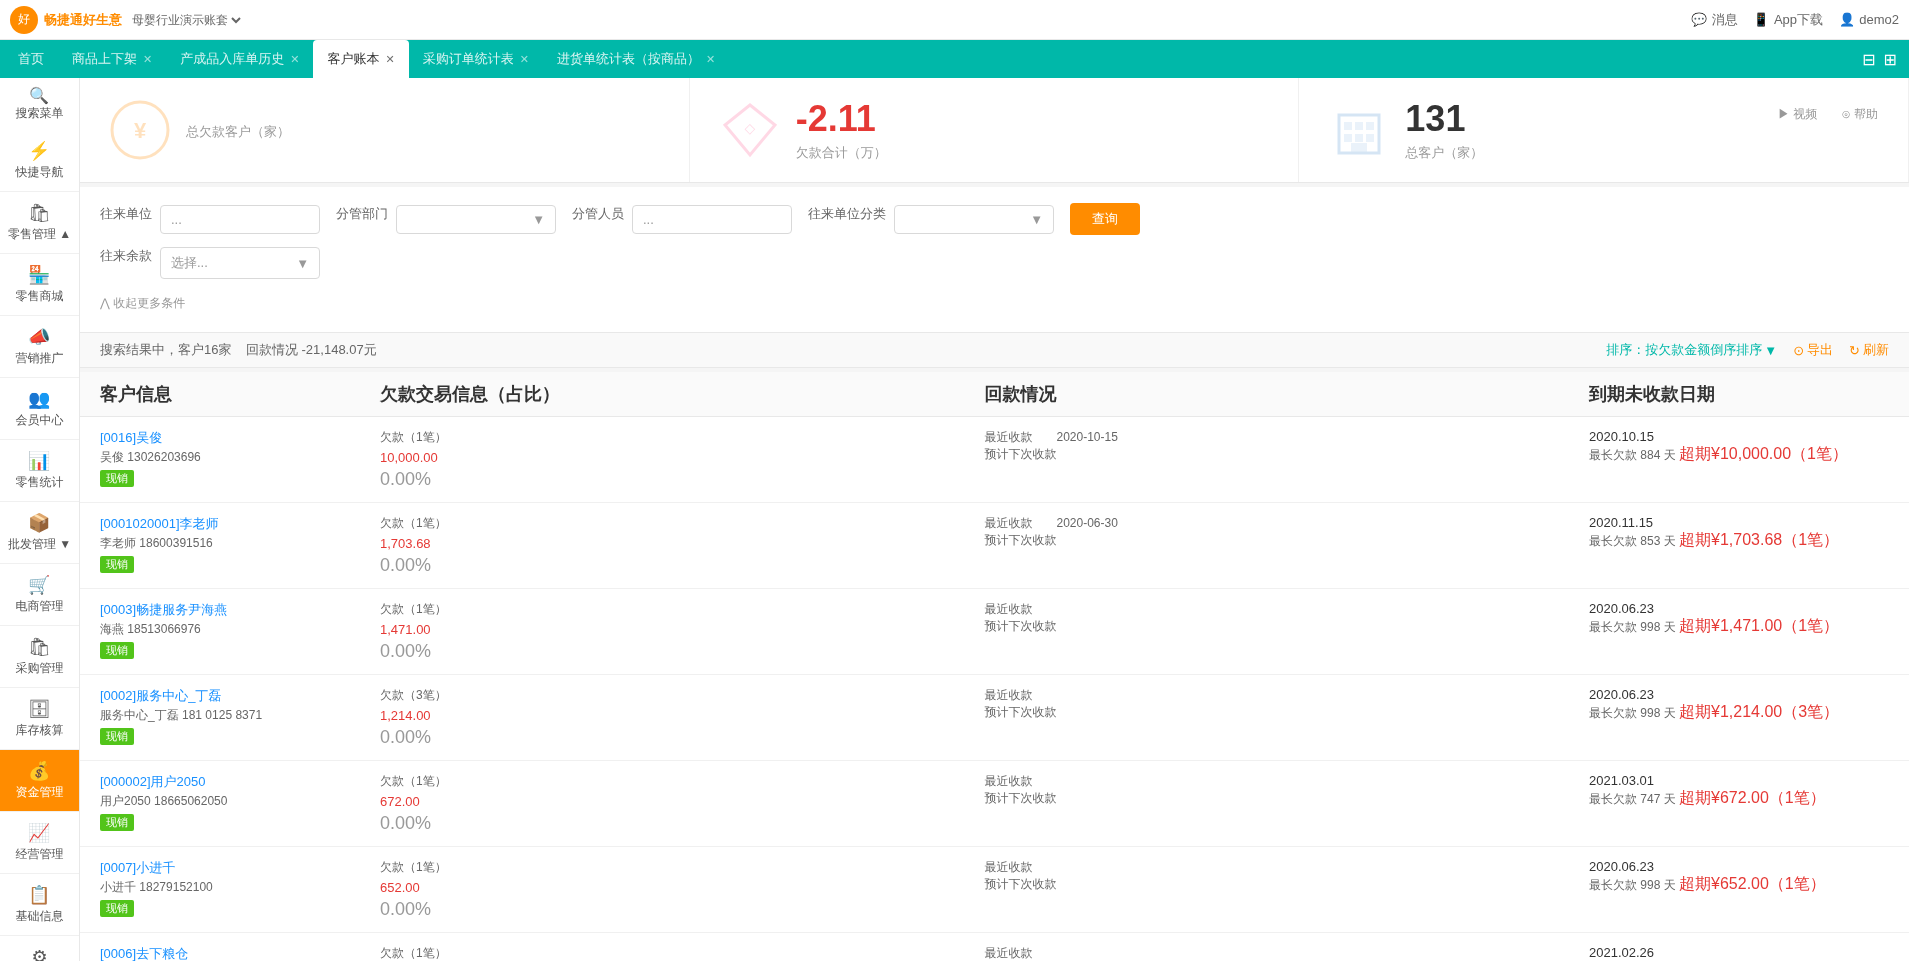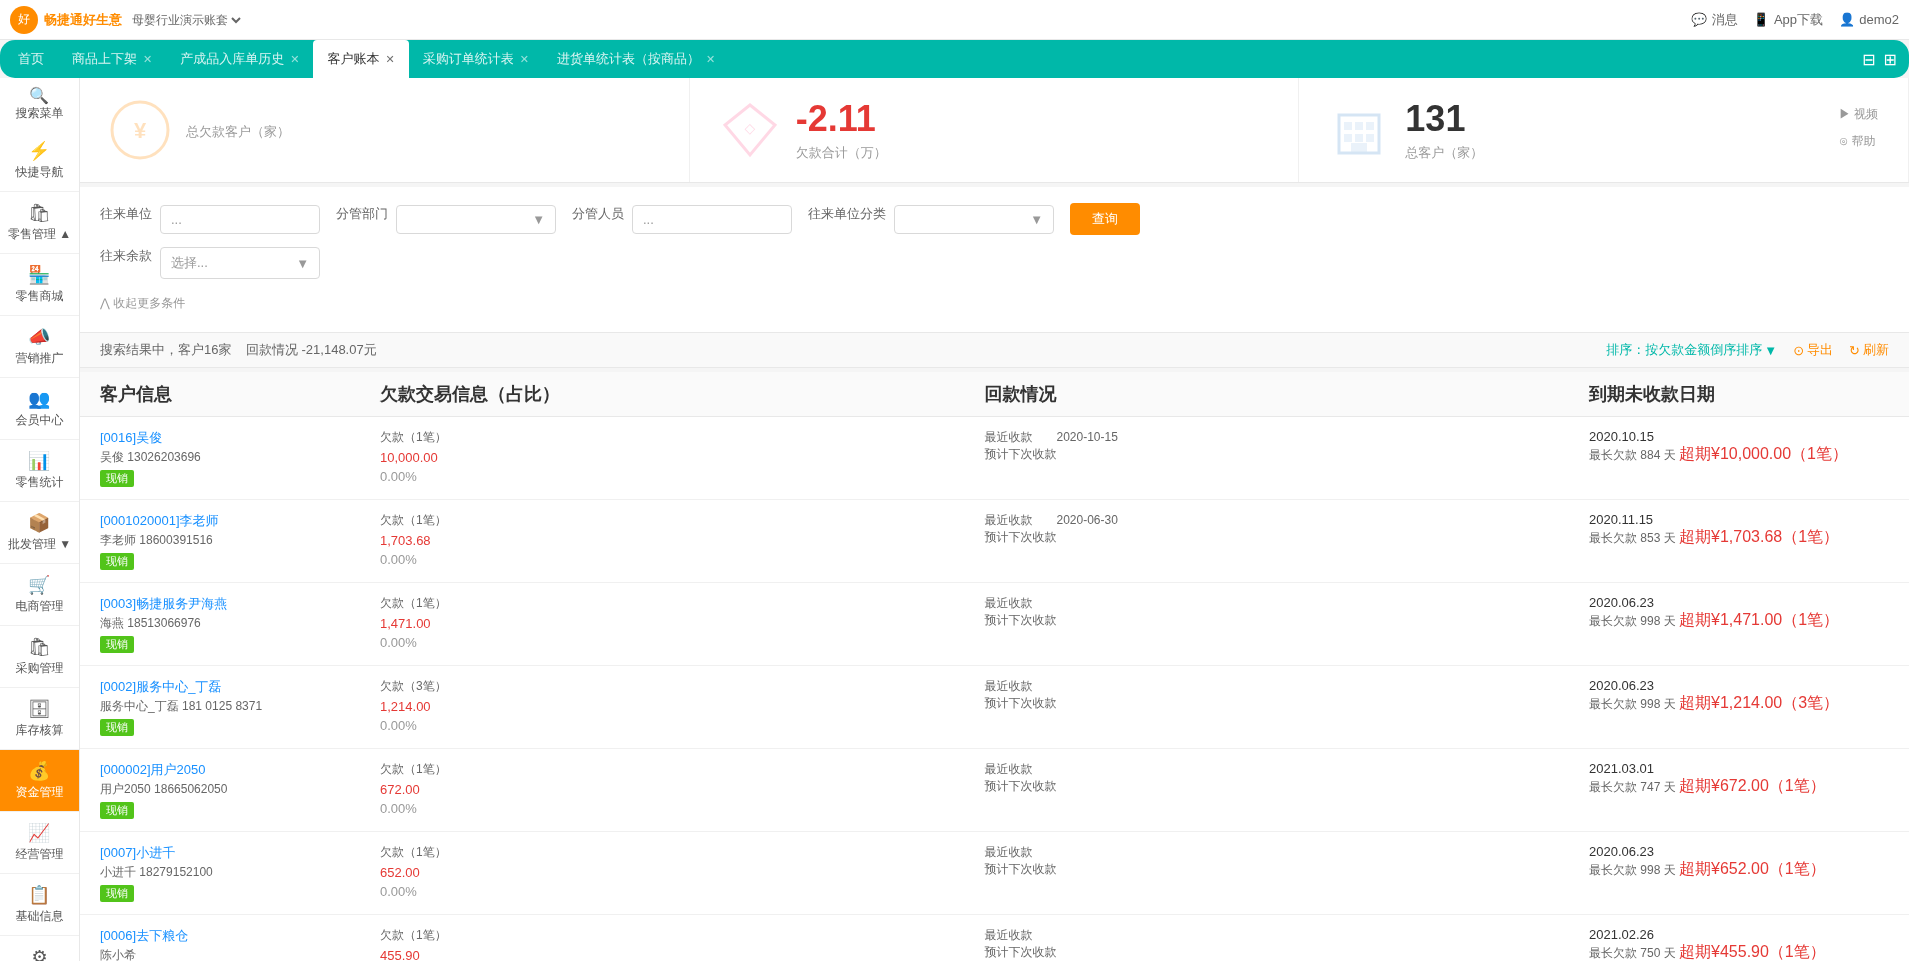--- a/index.html
+++ b/index.html
@@ -22,21 +22,20 @@
     .header-right { display: flex; align-items: center; gap: 16px; }
     .header-right-item { display: flex; align-items: center; gap: 4px; font-size: 13px; color: #666; cursor: pointer; }
 
     
     .tab-bar {
       display: flex;
       align-items: center;
       background: #00b8a9;
       height: 38px;
       padding: 0 4px;
-      border-radius: 15px;
     }
     .tab-item {
       display: flex;
       align-items: center;
       padding: 0 14px;
       height: 38px;
       font-size: 13px;
       color: rgba(255,255,255,0.85);
       cursor: pointer;
       white-space: nowrap;
@@ -99,21 +98,21 @@
     .stat-icon { width: 60px; height: 60px; opacity: 0.25; }
     .stat-icon.orange { color: #ff8c00; }
     .stat-icon.pink { color: #ff6699; }
     .stat-icon.blue { color: #5b9bd5; }
     .stat-info { flex: 1; }
     .stat-number { font-size: 36px; font-weight: bold; }
     .stat-number.red { color: #e53935; }
     .stat-number.orange { color: #ff8c00; }
     .stat-number.dark { color: #333; font-weight: 900; }
     .stat-label { font-size: 13px; color: #999; margin-top: 4px; }
-    .stat-card-actions { display: flex; gap: 10px; font-size: 12px; color: #999; align-self: flex-start; padding: 8px 0; flex-direction: column; }
+    .stat-card-actions { display: flex; gap: 24px; font-size: 12px; color: #999; align-self: flex-start; padding: 8px 0; }
 
     
     .filter-area {
       background: #fff;
       padding: 16px 20px;
       margin-top: 4px;
       border-bottom: 1px solid #e8e8e8;
     }
     .filter-row { display: flex; align-items: center; gap: 16px; margin-bottom: 12px; flex-wrap: wrap; }
     .filter-item { display: flex; gap: 8px; min-width: 200px; }
@@ -184,21 +183,21 @@
       grid-template-columns: 280px 1fr 1fr 300px;
       padding: 12px 20px;
       border-bottom: 1px solid #f0f0f0;
       align-items: start;
     }
     .customer-name { color: #1890ff; font-size: 13px; cursor: pointer; }
     .customer-phone { font-size: 12px; color: #666; margin-top: 2px; }
     .tag-xianjin { display: inline-block; background: #52c41a; color: #fff; font-size: 11px; padding: 1px 6px; border-radius: 2px; margin-top: 4px; }
     .debt-amount { color: #e53935; font-size: 13px; }
     .debt-info { font-size: 12px; color: #666; margin-bottom: 4px; }
-    .debt-percent { font-size: 13px; color: #999; margin-top: 4px; }
+    .debt-percent { font-size: 18px; color: #999; margin-top: 4px; }
     .collection-info { font-size: 12px; color: #666; }
     .due-date { font-size: 13px; color: #333; }
     .overdue-text { color: #e53935; font-size: 16px; margin-top: 4px; cursor: pointer; }
     .overdue-days { color: #666; font-size: 12px; }
 
     
     ::-webkit-scrollbar { width: 6px; height: 6px; }
     ::-webkit-scrollbar-thumb { background: #ccc; border-radius: 3px; }
     ::-webkit-scrollbar-track { background: #f5f5f5; }
   </style>

